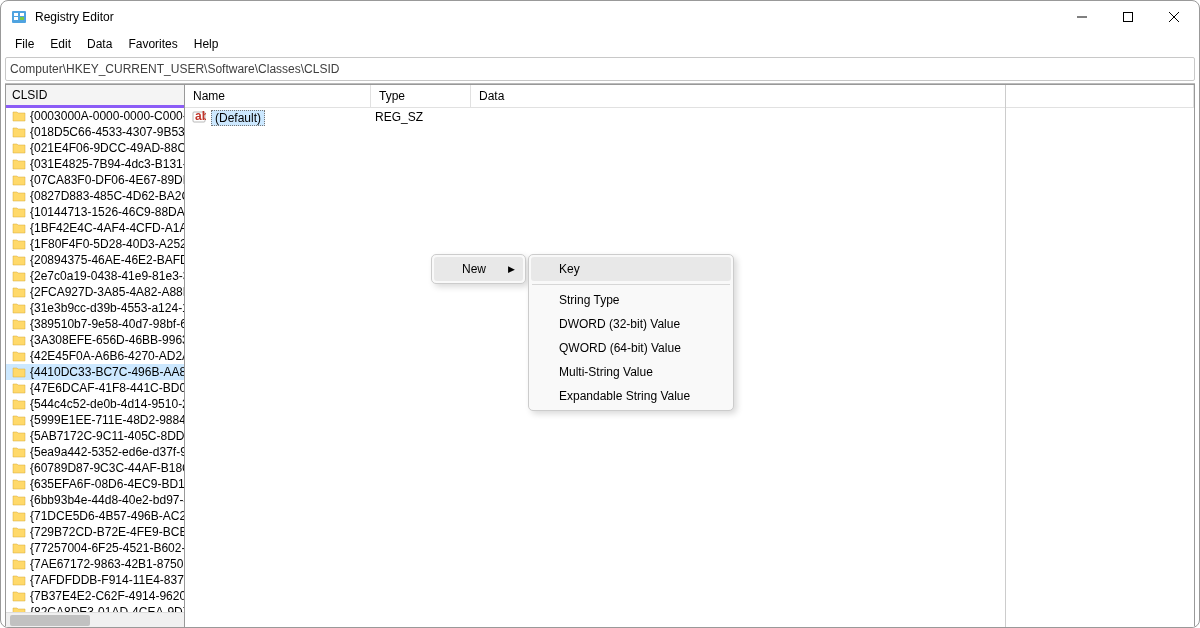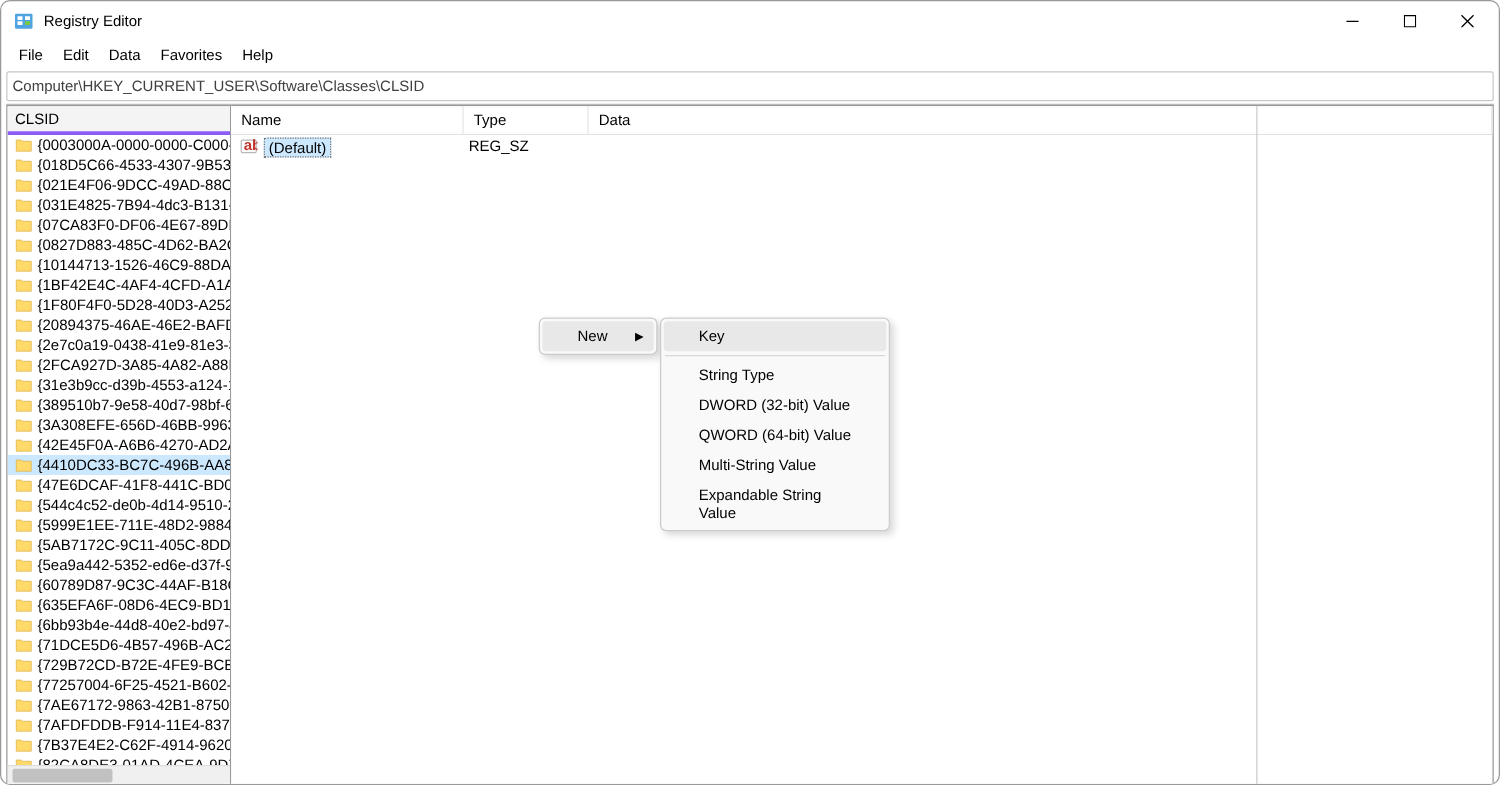--- a/index.html
+++ b/index.html
@@ -39,21 +39,21 @@
 .value-icon { width: 16px; height: 14px; margin-right: 4px; display: flex; align-items: center; justify-content: center; }
 .value-name { width: 164px; }
 .value-name-inner { border: 1px dotted #777; padding: 0 3px; display: inline-block; background: #cce8ff; }
 .value-type { width: 100px; }
 .value-data { flex: 1; }
 
 .vbar { position: absolute; right: 188px; top: 0; bottom: 0; width: 1px; background: #ccc; }
 
 .ctx-menu { position: absolute; background: #f9f9f9; border: 1px solid #cccccc; box-shadow: 3px 3px 6px rgba(0,0,0,0.15); padding: 2px; border-radius: 5px; }
 .ctx-menu-1 { left: 430px; top: 253px; width: 95px; }
-.ctx-menu-2 { left: 527px; top: 253px; width: 184px; }
+.ctx-menu-2 { left: 527px; top: 253px; width: 206px; }
 .ctx-item { padding: 5px 20px 5px 28px; font-size: 12px; color: #000; position: relative; border-radius: 3px; }
 .ctx-item.hover { background: #e8e8e8; }
 .ctx-item .arrow { position: absolute; right: 8px; top: 50%; transform: translateY(-50%); font-size: 9px;}
 .ctx-sep { height: 1px; background: #d7d7d7; margin: 3px 1px; }
 </style>
 </head>
 <body>
 
 <div class="titlebar">
   <svg class="titlebar-icon" viewBox="0 0 16 16">

